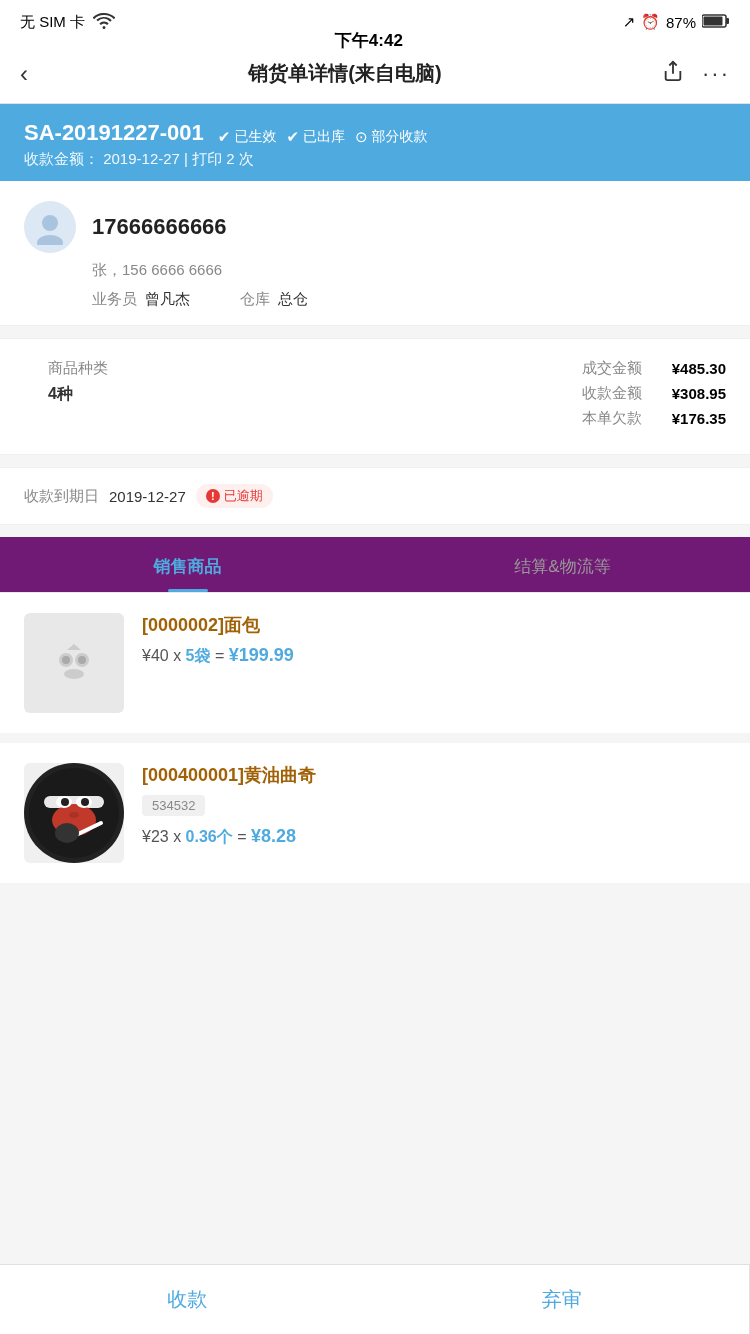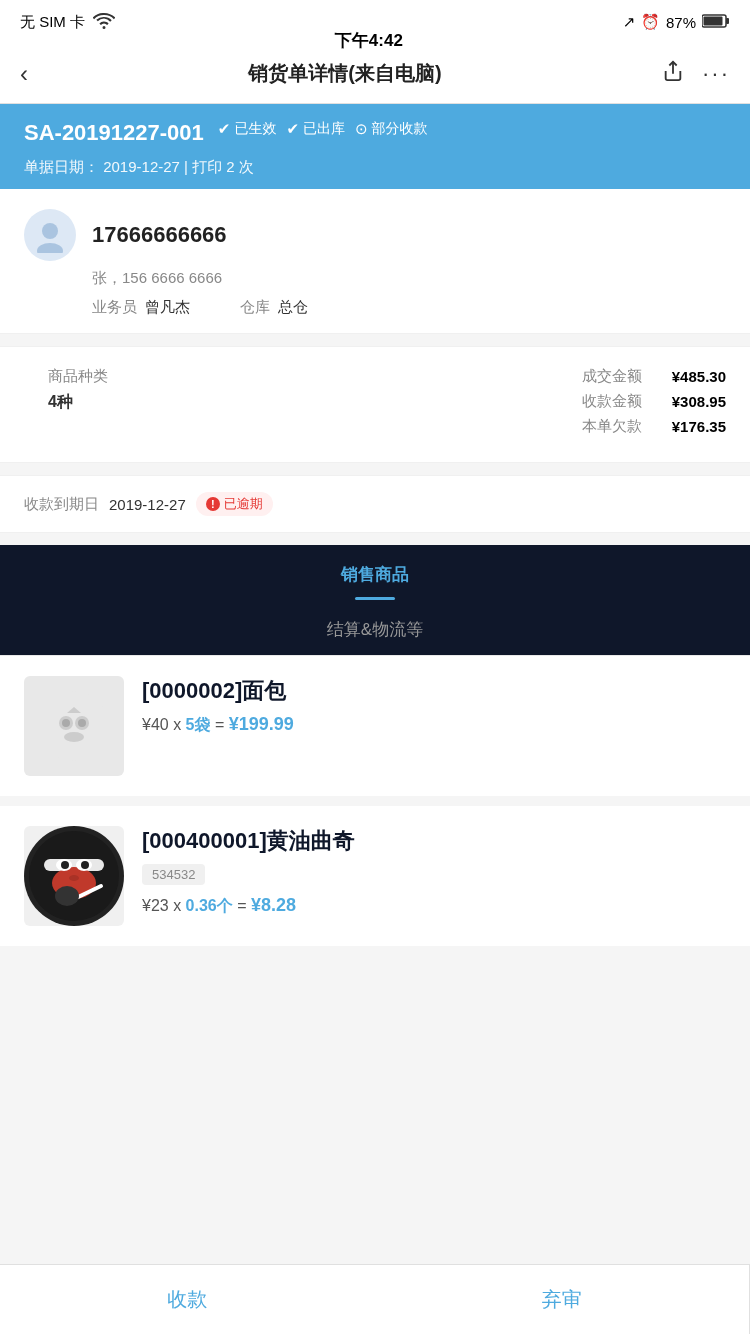--- a/index.html
+++ b/index.html
@@ -53,23 +53,23 @@
       gap: 18px;
     }
 
     
     .header-banner {
       background: #4eaadf;
       padding: 16px 24px 12px;
     }
     .header-banner-row1 {
       display: flex;
-      align-items: flex-start;
+      align-items: flex-end;
       gap: 14px;
-      margin-bottom: 12px;
+      margin-bottom: 4px;
     }
     .order-id {
       font-size: 22px;
       font-weight: 700;
       color: #fff;
     }
     .status-badges {
       display: flex;
       align-items: center;
       gap: 10px;
@@ -193,25 +193,24 @@
       display: flex;
       align-items: center;
       justify-content: center;
       color: #fff;
       font-size: 11px;
       font-weight: 700;
     }
 
     
     .tab-bar {
-      background: #0f172a;
+      background: #701a75;
       margin-top: 12px;
       display: flex;
       border-bottom: 1px solid #e8e8e8;
-      flex-direction: column;
     }
     .tab-item {
       flex: 1;
       text-align: center;
       padding: 18px 0 14px;
       font-size: 17px;
       cursor: pointer;
       position: relative;
       color: #999;
     }
@@ -257,23 +256,23 @@
     .product-thumb-placeholder {
       width: 100%;
       height: 100%;
       background: #e8e8e8;
       display: flex;
       align-items: center;
       justify-content: center;
     }
     .product-info { flex: 1; }
     .product-name {
-      font-size: 22px;
+      font-size: 18px;
       font-weight: 600;
-      color: #0f172a;
+      color: #a16207;
       margin-bottom: 8px;
     }
     .product-sku {
       display: inline-block;
       background: #f0f0f0;
       color: #888;
       font-size: 13px;
       padding: 3px 10px;
       border-radius: 4px;
       margin-bottom: 10px;
@@ -375,21 +374,21 @@
         <span class="badge-icon">✔</span>
         <span>已出库</span>
       </span>
       <span class="badge">
         <span class="badge-icon">⊙</span>
         <span>部分收款</span>
       </span>
     </div>
   </div>
   <div class="header-banner-row2">
-    <span>单据日期：</span>
+    <span>收款金额：</span>
     <span>2019-12-27</span>
     <span>| 打印 2 次</span>
   </div>
 </div>
 
 <div class="customer-section">
   <div class="customer-row">
     <div class="avatar">
       <svg viewBox="0 0 36 36" fill="none" xmlns="http://www.w3.org/2000/svg">
         <circle cx="18" cy="14" r="8" fill="#aac4e0"></circle>

